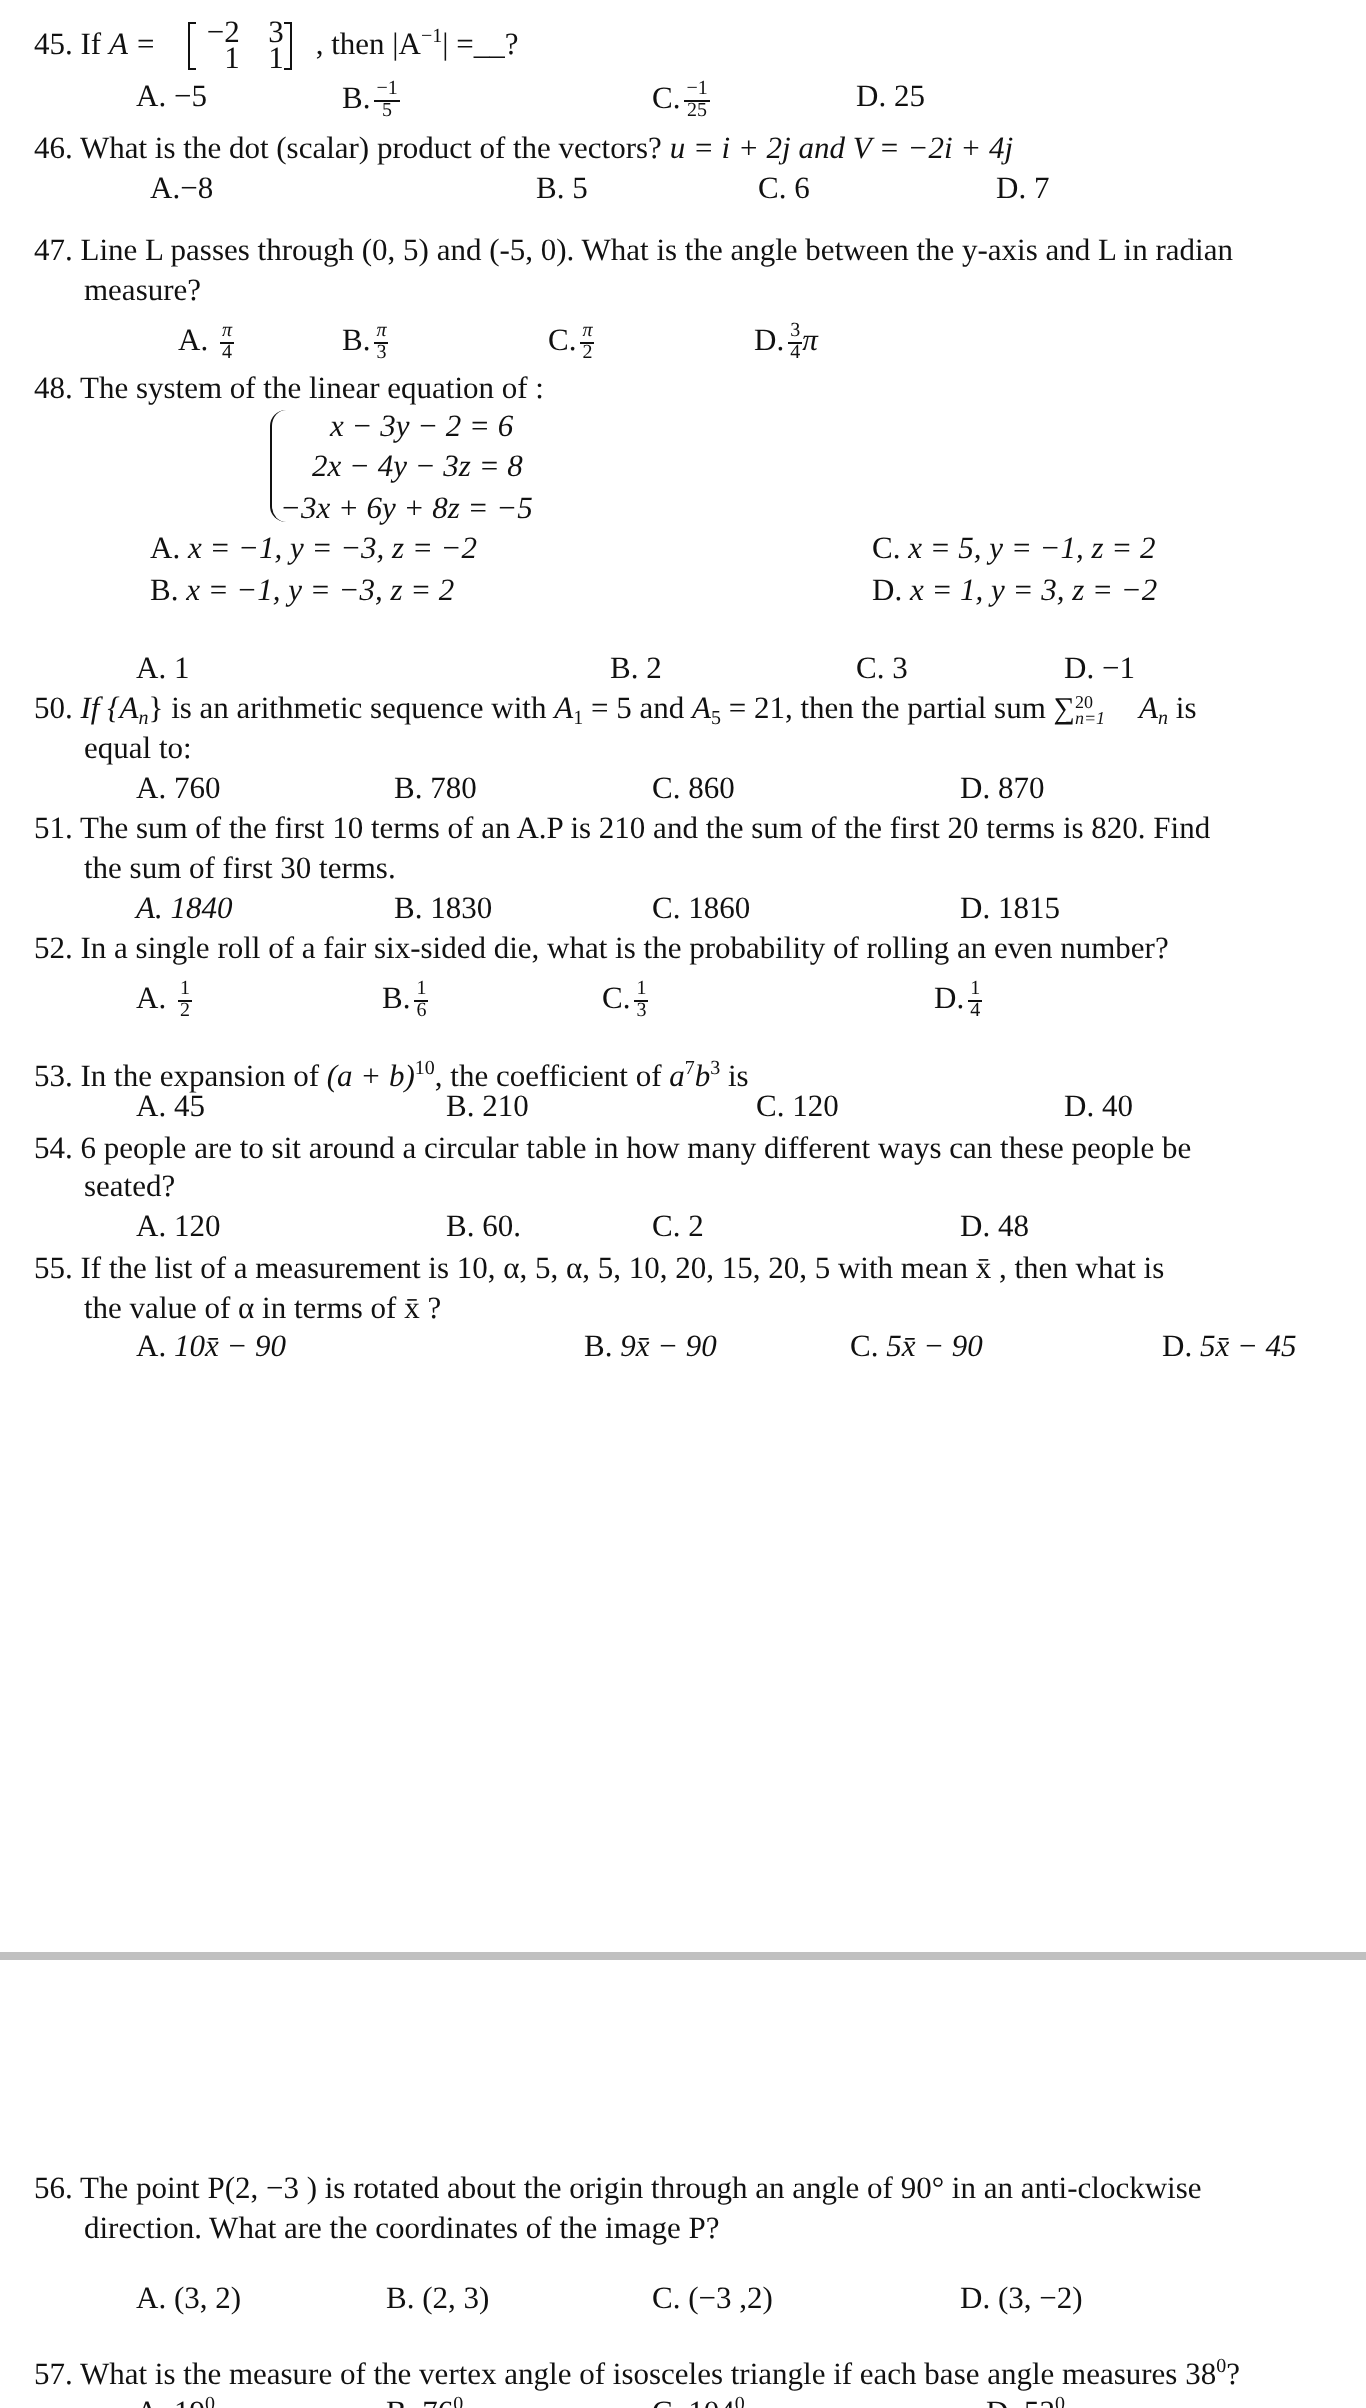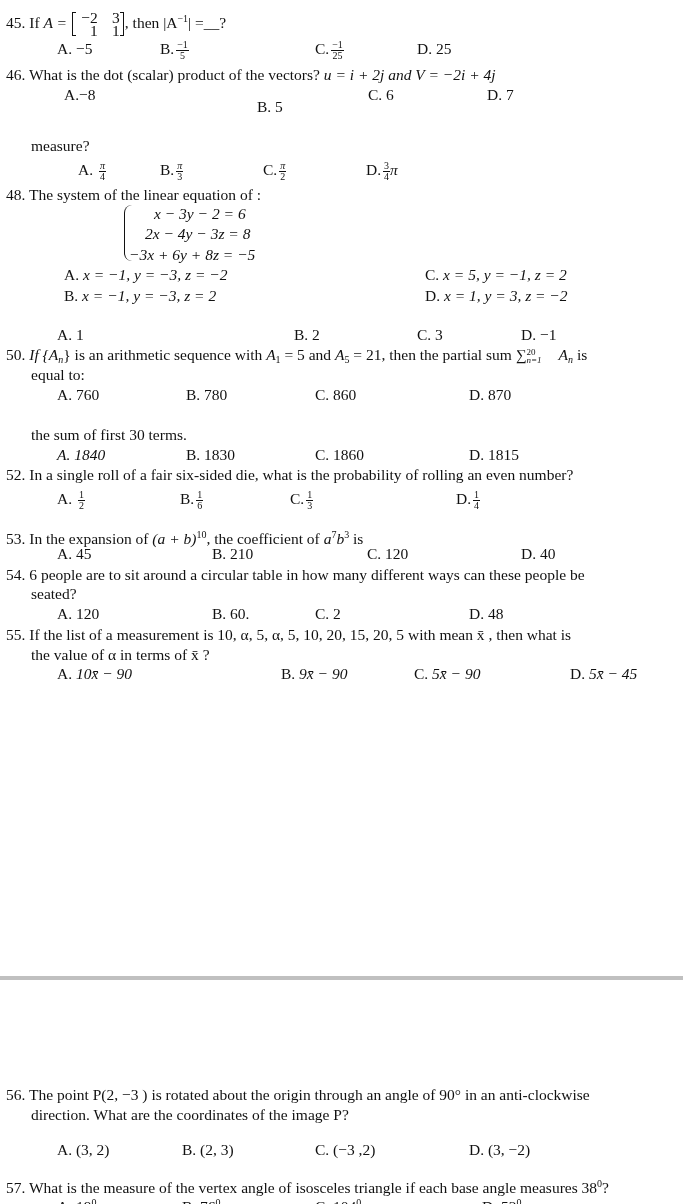--- a/index.html
+++ b/index.html
@@ -1,29 +1,29 @@
 <!DOCTYPE html>
 <html><head>
 <meta charset="utf-8">
 <style>
   html, body { margin: 0; padding: 0; background: #ffffff; }
   body {
     width: 683px; height: 1204px; overflow: hidden; position: relative;
     font-family: "Liberation Serif", "DejaVu Serif", serif;
     color: #111111; font-size: 15.5px;
   }
-  .page { position: absolute; left: 2px; width: 565px; }
+  .page { position: absolute; left: 13px; width: 565px; }
   .line { position: absolute; white-space: nowrap; line-height: 18px; }
   .m { font-style: italic; }
   .frac { display: inline-block; vertical-align: middle; text-align: center; font-size: 10px; line-height: 10px; margin-left: 2px; }
   .frac .num { display: block; border-bottom: 1px solid #111; padding: 0 1px; }
   .frac .den { display: block; }
   .sup { font-size: 10px; vertical-align: 6px; }
   .sub { font-size: 10px; vertical-align: -3px; }
-  .matrix { display: inline-block; vertical-align: middle; position: relative; line-height: 13px; padding: 0 4px; margin: -4px 1px; }
+  .matrix { display: inline-block; vertical-align: middle; position: relative; line-height: 13px; padding: 0 4px; margin: -4px 12px; }
   .matrix::before, .matrix::after {
     content: ""; position: absolute; top: 1px; bottom: 1px; width: 3px;
     border-top: 1px solid #111; border-bottom: 1px solid #111;
   }
   .matrix::before { left: 0; border-left: 1px solid #111; }
   .matrix::after { right: 0; border-right: 1px solid #111; }
   .matrix .row { display: block; text-align: right; }
   .matrix .row span { display: inline-block; width: 22px; text-align: right; }
   .brace { position: absolute; left: 122px; top: 205px; width: 8px; height: 56px;
     border-left: 1px solid #111; border-radius: 8px 0 0 8px; }
@@ -49,24 +49,28 @@
   <div class="line" style="left:158px;top:40px;"><span>B.</span><span class="frac"><span class="num">−1</span><span class="den">5</span></span></div>
   <div class="line" style="left:313px;top:40px;"><span>C.</span><span class="frac"><span class="num">−1</span><span class="den">25</span></span></div>
   <div class="line" style="left:415px;top:40px;"><span>D.</span> <span>25</span></div>
 
   <div class="line" style="left:4px;top:66px;">
     <span>46.</span>
     <span>What is the dot (scalar) product of the vectors?</span>
     <span class="m">u = i + 2j and V =  −2i + 4j</span>
   </div>
   <div class="line" style="left:62px;top:86px;"><span>A.</span><span>−8</span></div>
-  <div class="line" style="left:255px;top:86px;margin-top:12px;"><span>B.</span> <span>5</span></div>
+  <div class="line" style="left:255px;top:86px;"><span>B.</span> <span>5</span></div>
   <div class="line" style="left:366px;top:86px;"><span>C.</span> <span>6</span></div>
   <div class="line" style="left:485px;top:86px;"><span>D.</span> <span>7</span></div>
 
+  <div class="line" style="left:4px;top:117px;">
+    <span>47.</span>
+    <span>Line L passes through (0, 5) and (-5, 0). What is the angle between the y-axis and L in radian</span>
+  </div>
   <div class="line" style="left:29px;top:137px;"><span>measure?</span></div>
   <div class="line" style="left:76px;top:161px;"><span>A.</span> <span class="frac"><span class="num m">π</span><span class="den">4</span></span></div>
   <div class="line" style="left:158px;top:161px;"><span>B.</span><span class="frac"><span class="num m">π</span><span class="den">3</span></span></div>
   <div class="line" style="left:261px;top:161px;"><span>C.</span><span class="frac"><span class="num m">π</span><span class="den">2</span></span></div>
   <div class="line" style="left:364px;top:161px;"><span>D.</span><span class="frac"><span class="num">3</span><span class="den">4</span></span><span class="m">π</span></div>
 
   <div class="line" style="left:4px;top:186px;">
     <span>48.</span>
     <span>The system of the linear equation of :</span>
   </div>
@@ -92,20 +96,24 @@
     <span class="m">A</span><span class="sub">5</span> <span>= 21</span><span>, then the partial sum</span>
     <span class="sum">∑</span><span class="sumlim"><span style="display:block">20</span><span style="display:block" class="m">n=1</span></span><span class="m">A</span><span class="sub m">n</span>
     <span>is</span>
   </div>
   <div class="line" style="left:29px;top:366px;"><span>equal to:</span></div>
   <div class="line" style="left:55px;top:386px;"><span>A.</span> <span>760</span></div>
   <div class="line" style="left:184px;top:386px;"><span>B.</span> <span>780</span></div>
   <div class="line" style="left:313px;top:386px;"><span>C.</span> <span>860</span></div>
   <div class="line" style="left:467px;top:386px;"><span>D.</span> <span>870</span></div>
 
+  <div class="line" style="left:4px;top:406px;">
+    <span>51.</span>
+    <span>The sum of the first 10 terms of an A.P is 210 and the sum of the first 20 terms is 820. Find</span>
+  </div>
   <div class="line" style="left:29px;top:426px;"><span>the sum of first 30 terms.</span></div>
   <div class="line" style="left:55px;top:446px;font-style:italic;"><span>A.</span> <span>1840</span></div>
   <div class="line" style="left:184px;top:446px;"><span>B.</span> <span>1830</span></div>
   <div class="line" style="left:313px;top:446px;"><span>C.</span> <span>1860</span></div>
   <div class="line" style="left:467px;top:446px;"><span>D.</span> <span>1815</span></div>
 
   <div class="line" style="left:4px;top:466px;">
     <span>52.</span>
     <span>In a single roll of a fair six-sided die, what is the probability of rolling an even number?</span>
   </div>

